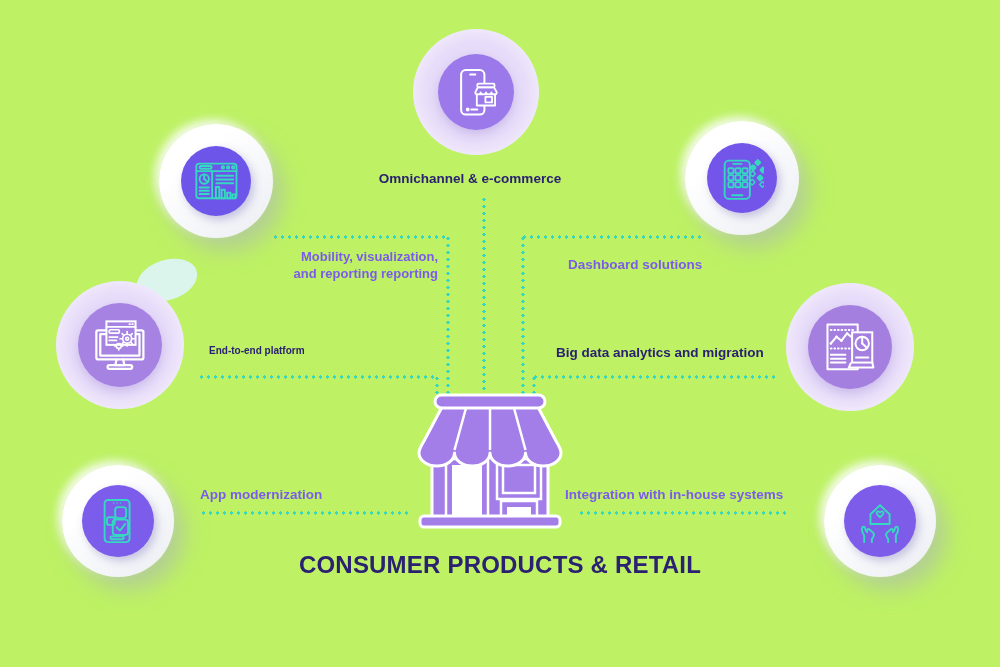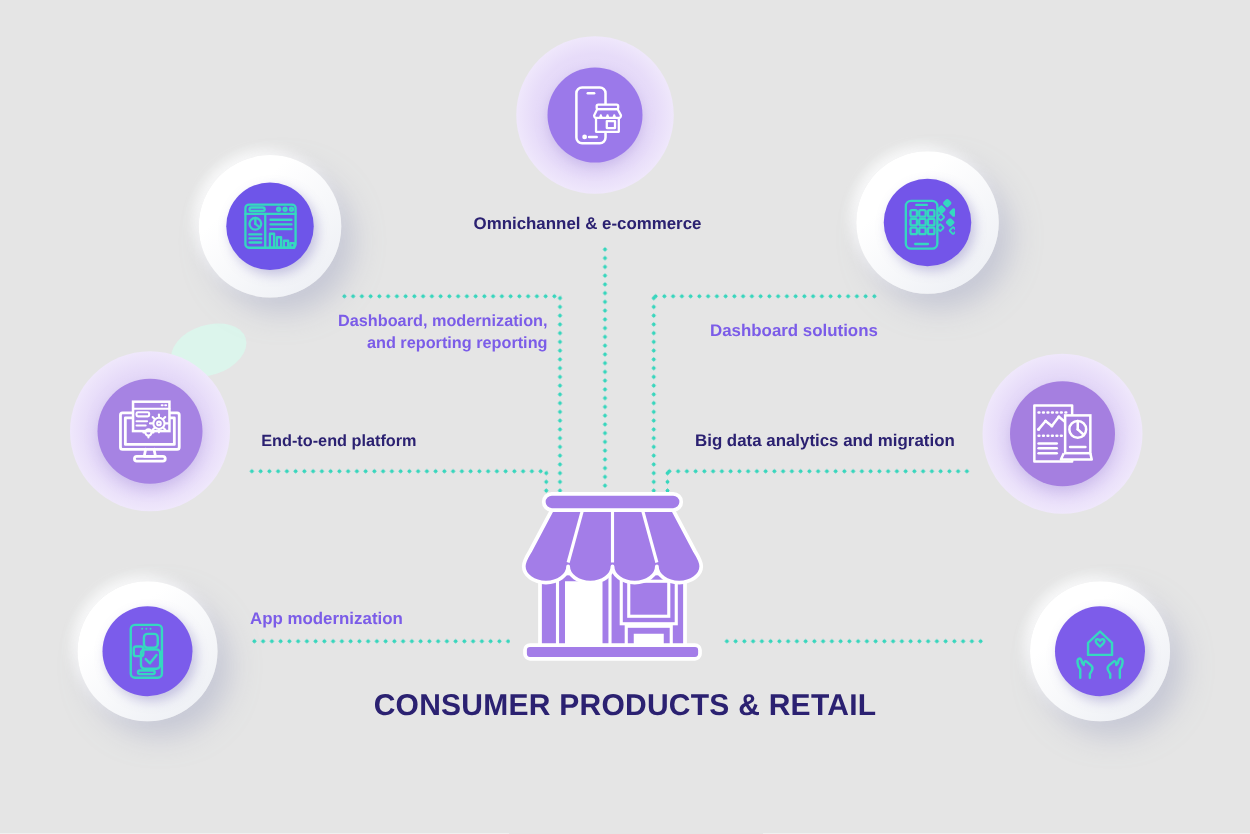--- a/index.html
+++ b/index.html
@@ -1,16 +1,16 @@
 <!DOCTYPE html>
 <html><head>
 <meta charset="utf-8">
 <style>
   html,body{margin:0;padding:0;background:#ffffff;}
-  .canvas{position:relative;width:1000px;height:667px;background:#e5e5e5;overflow:hidden;
+  .canvas{position:relative;width:1000px;height:667px;background:#bef264;overflow:hidden;
           font-family:"Liberation Sans",sans-serif;}
 
   
   .blob-mint{position:absolute;left:136px;top:260px;width:62px;height:40px;border-radius:50%;
              background:#dcf5ec;transform:rotate(-18deg);z-index:0;}
 
   
   .dot-h{position:absolute;height:4px;z-index:1;background-repeat:repeat-x;background-position:left center;
          background-image:radial-gradient(circle,#38d6bd 1.5px,rgba(56,214,189,0) 1.7px);background-size:7px 4px;}
   .dot-v{position:absolute;width:4px;z-index:1;background-repeat:repeat-y;background-position:center top;
@@ -52,21 +52,21 @@
   #node-int{left:824px;top:465px;width:112px;height:112px;}
   #node-int .inner{width:72px;height:72px;background:#7d5cea;}
 
   
   .lbl{position:absolute;font-weight:700;z-index:5;white-space:nowrap;}
   .lbl-dark{color:#2b2171;}
   .lbl-purple{color:#7b5ce8;}
   #lbl-omni{left:320px;top:171px;width:300px;text-align:center;font-size:13.5px;}
   #lbl-dash{left:238px;top:248px;width:200px;text-align:right;font-size:13px;line-height:17px;}
   #lbl-mob{left:568px;top:257px;font-size:13.5px;}
-  #lbl-e2e{left:209px;top:345px;font-size:13px;}
+  #lbl-e2e{left:209px;top:345px;font-size:10px;}
   #lbl-big{left:556px;top:345px;font-size:13.5px;}
   #lbl-app{left:200px;top:487px;font-size:13.5px;text-align:center;}
   #lbl-int{left:565px;top:487px;font-size:13.5px;}
   #main-title{left:250px;top:551px;width:500px;text-align:center;font-size:24px;letter-spacing:.2px;}
 
   
   #store{position:absolute;left:415px;top:393px;width:150px;height:140px;z-index:2;}
 </style>
 </head>
 <body>
@@ -282,23 +282,24 @@
     </g>
     <g fill="none" stroke="#ffffff" stroke-width="2.5">
       <path d="M51,15 L39.5,57"></path>
       <path d="M75,15 L75,57"></path>
       <path d="M99,15 L110.5,57"></path>
     </g>
   </svg>
 
   <div class="lbl lbl-dark" id="lbl-omni">Omnichannel &amp; e-commerce</div>
   <div class="lbl lbl-purple" id="lbl-dash">
-    <span>Dashboard, modernization,</span><br>
+    <span>Mobility, visualization,</span><br>
     <span>and reporting reporting</span>
   </div>
   <div class="lbl lbl-purple" id="lbl-mob">Dashboard solutions</div>
   <div class="lbl lbl-dark" id="lbl-e2e">End-to-end platform</div>
   <div class="lbl lbl-dark" id="lbl-big">Big data analytics and migration</div>
   <div class="lbl lbl-purple" id="lbl-app">App modernization</div>
+  <div class="lbl lbl-purple" id="lbl-int">Integration with in-house systems</div>
 
   <div class="lbl lbl-dark" id="main-title">CONSUMER PRODUCTS &amp; RETAIL</div>
 
 </div>
 
 </body></html>

